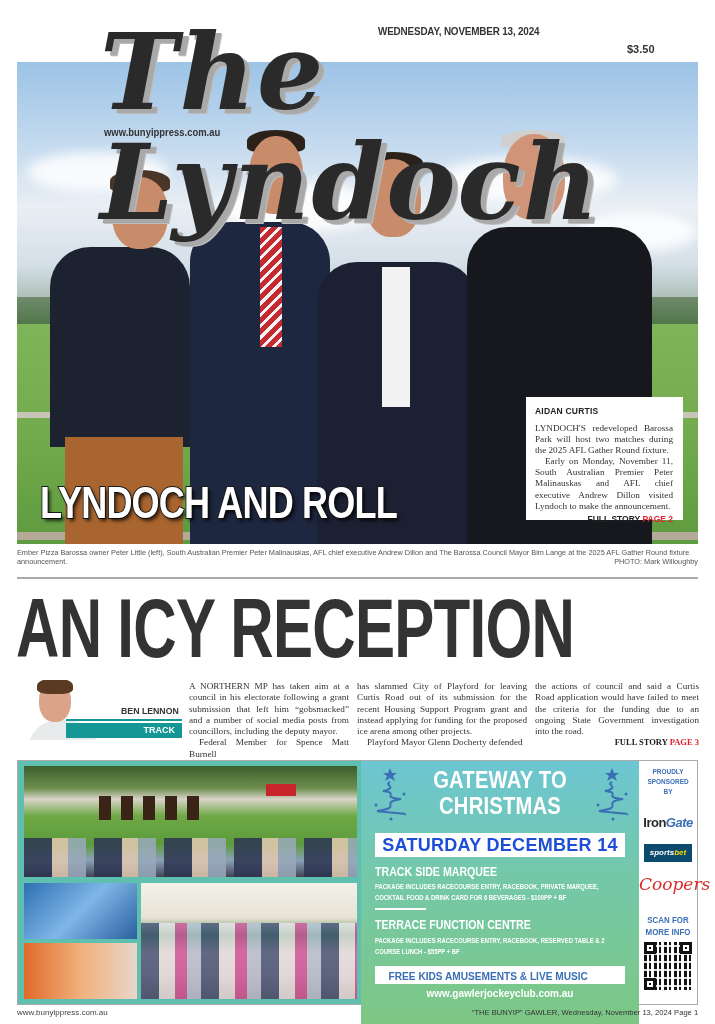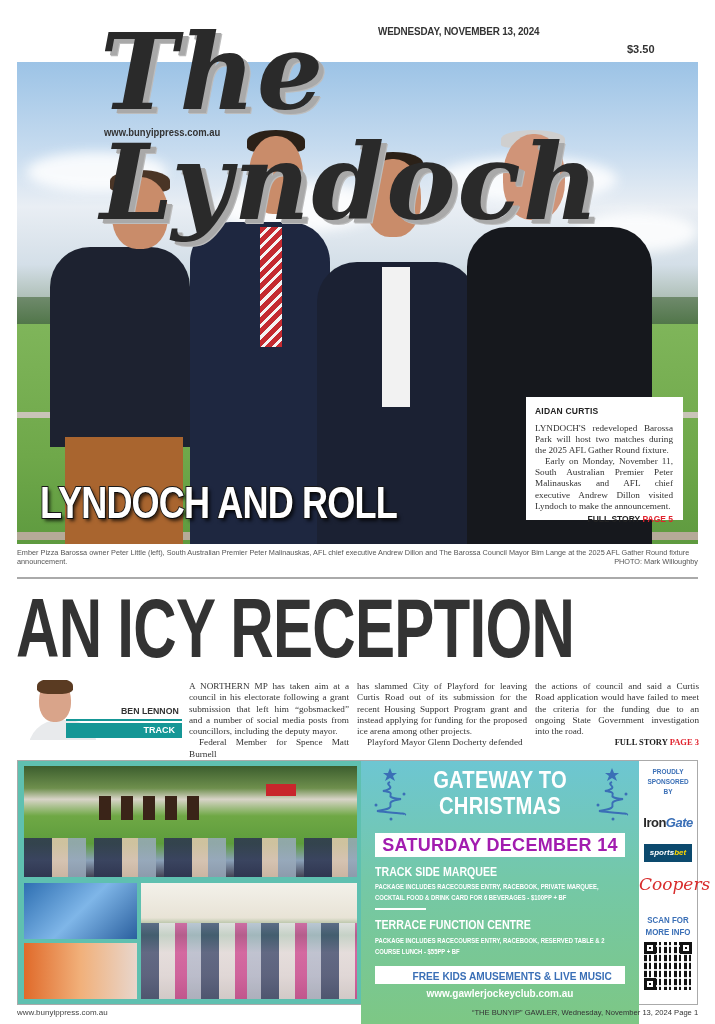--- a/index.html
+++ b/index.html
@@ -85,25 +85,25 @@
 
     
     .ad { position: absolute; left: 17px; top: 760px; width: 681px; height: 245px; border: 1px solid #aaa; background: #fff; }
     .ad-photos { position: absolute; left: 0; top: 0; width: 345px; height: 243px; background: #5fc0b0; padding: 4px; }
     .ad-photos .ph { position: absolute; overflow: hidden; }
     .ad-main { background: #6cbf9a; position: absolute; left: 343px; top: 0; width: 278px; height: 294px;
       background: linear-gradient(180deg, #6dc6d2 0%, #74c8a8 40%, #7fc77d 100%); }
     .ad-title { position: absolute; left: 0; width: 278px; top: 6px; text-align: center; color: #fff; font-weight: bold; font-size: 23px; line-height: 26px; letter-spacing: 0.2px; transform: scaleX(.88); }
     .tree { position: absolute; top: 6px; width: 38px; height: 56px; }
     .ad-date-box { position: absolute; left: 14px; top: 72px; width: 250px; height: 24px; background: #fff; text-align: center; }
-    .ad-date { font-size: 18px; font-weight: bold; color: #a21caf; line-height: 24px; letter-spacing: 0.3px; }
+    .ad-date { font-size: 18px; font-weight: bold; color: #1d4ed8; line-height: 24px; letter-spacing: 0.3px; }
     .ad-h { position: absolute; left: 14px; color: #fff; font-weight: bold; font-size: 12.5px; transform: scaleX(.85); transform-origin: left; white-space: nowrap; }
     .ad-d { position: absolute; left: 14px; width: 300px; color: #fff; font-weight: bold; font-size: 7px; line-height: 11px; transform: scaleX(.84); transform-origin: left; }
     .ad-sep { position: absolute; left: 14px; top: 147px; width: 51px; height: 1.5px; background: #fff; }
-    .ad-kids-box { position: absolute; left: 14px; top: 205px; width: 250px; height: 18px; background: #fff; text-align: right; }
+    .ad-kids-box { position: absolute; left: 14px; top: 205px; width: 250px; height: 18px; background: #fff; text-align: left; }
     .ad-kids { font-size: 11.5px; font-weight: bold; color: #3a6fb6; line-height: 18px; display: inline-block; transform: scaleX(.88); }
     .ad-url { position: absolute; left: 0; width: 278px; top: 227px; text-align: center; color: #fff; font-weight: bold; font-size: 10px; }
 
     .ad-spons { position: absolute; left: 621px; top: 0; width: 58px; height: 243px; background: #fff; text-align: center; }
     .spons-h { font-size: 7.5px; font-weight: bold; color: #3a6fb6; line-height: 10px; margin-top: 6px; transform: scaleX(.86); }
     .logo-irongate { margin-top: 18px; font-size: 13px; font-weight: bold; color: #2a2a2a; letter-spacing: -0.5px; }
     .logo-irongate .g { color: #3a6fb6; font-style: italic; }
     .logo-sportsbet { width: 48px; height: 18px; margin: 14px auto 0; background: #0c4a6e; color: #fff; font-size: 8px; font-weight: bold; font-style: italic; line-height: 18px; }
     .logo-sportsbet .b { color: #ffd800; }
     .logo-coopers { margin-top: 12px; font-family: "DejaVu Serif", serif; font-style: italic; font-size: 17px; color: #d82b2b; }
@@ -164,21 +164,21 @@
 <div class="masthead-url">www.bunyippress.com.au</div>
 
 <div class="hero-headline">LYNDOCH AND ROLL</div>
 
 <div class="teaser-box">
   <div class="teaser-byline">AIDAN CURTIS</div>
   <p class="teaser-p">LYNDOCH'S redeveloped Barossa Park will host two matches during the 2025 AFL Gather Round fixture.</p>
   <p class="teaser-p indent">Early on Monday, November 11, South Australian Premier Peter Malinauskas and AFL chief executive Andrew Dillon visited Lyndoch to make the announcement.</p>
   <div class="more">
     <span>FULL STORY</span>
-    <span class="pg">PAGE 5</span>
+    <span class="pg">PAGE 2</span>
   </div>
 </div>
 
 <div class="caption">Ember Pizza Barossa owner Peter Little (left), South Australian Premier Peter Malinauskas, AFL chief executive Andrew Dillon and The Barossa Council Mayor Bim Lange at the 2025 AFL Gather Round fixture announcement.</div>
 <div class="caption-credit">PHOTO: Mark Willoughby</div>
 
 <div class="rule"></div>
 
 <div class="headline2">AN ICY RECEPTION</div>
 

